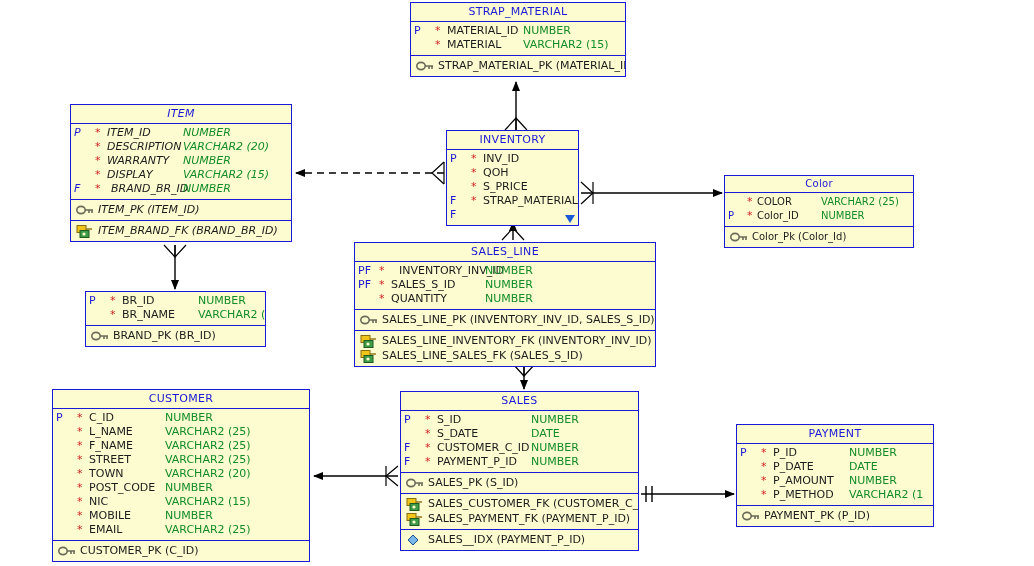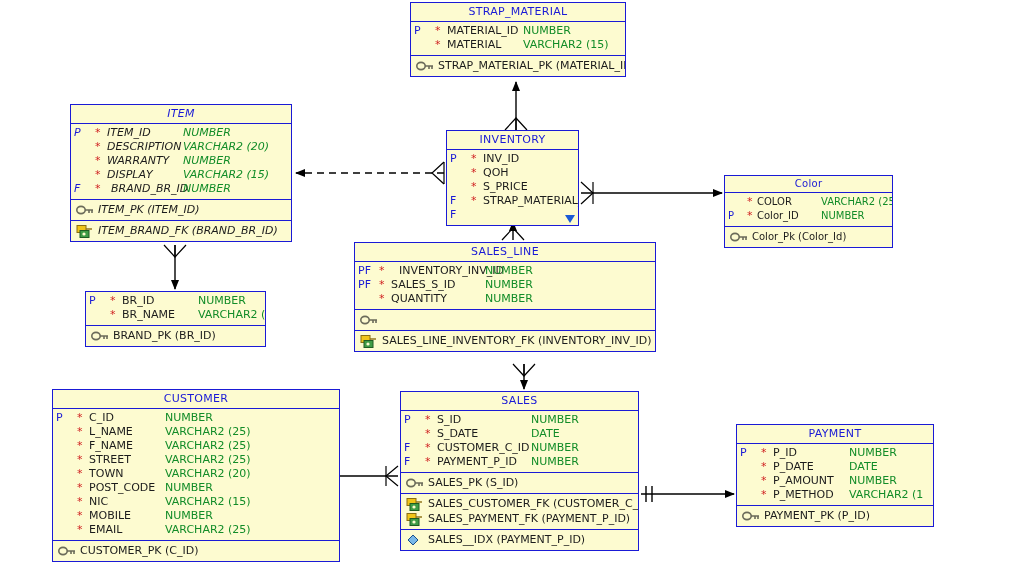--- a/index.html
+++ b/index.html
@@ -226,21 +226,21 @@
         </div>
         <div class="attr">
           <span class="key">F</span>
           <span class="req" style="left: 24px;"></span>
           <span class="aname" style="left: 26px; margin-top: 48px;">ITEM_ITEM_ID</span>
           <span class="atype" style="left: 112px;"></span>
         </div>
       </div>
       <div class="scrollcue"></div>
     </div>
-    <div class="entity small" style="left: 724px; top: 175px; width: 169px;">
+    <div class="entity small" style="left: 724px; top: 175px; width: 190px;">
       <div class="title">Color</div>
       <div class="section">
         <div class="attr">
           <span class="key"></span>
           <span class="req" style="left: 22px;">*</span>
           <span class="aname" style="left: 32px;">COLOR</span>
           <span class="atype" style="left: 96px;">VARCHAR2 (25)</span>
         </div>
         <div class="attr">
           <span class="key">P</span>
@@ -275,29 +275,35 @@
           <span class="key"></span>
           <span class="req" style="left: 24px;">*</span>
           <span class="aname" style="left: 36px;">QUANTITY</span>
           <span class="atype" style="left: 130px;">NUMBER</span>
         </div>
       </div>
       <div class="section">
         <div class="keyrow"><span class="gi"><svg viewBox="0 0 18 12" width="18" height="12">
               <ellipse cx="5" cy="6" rx="4.2" ry="3.6" fill="none" stroke="#6b6b5a" stroke-width="1.6"></ellipse>
               <path d="M9 6 H17 M13 6 V9 M16 6 V9" stroke="#6b6b5a" stroke-width="1.6" fill="none"></path>
-            </svg></span></div>
+            </svg></span><span>SALES_LINE_PK (INVENTORY_INV_ID, SALES_S_ID)</span></div>
       </div>
       <div class="section last">
         <div class="keyrow"><span class="gi"><svg viewBox="0 0 18 13" width="18" height="13">
               <rect x="1" y="0.5" width="9" height="7" fill="#f0c419" stroke="#8a6d12" stroke-width="1"></rect>
               <path d="M10 4 H16" stroke="#8a6d12" stroke-width="1.4"></path>
               <rect x="4" y="5.5" width="9" height="7" fill="#3f9c46" stroke="#1e5c22" stroke-width="1"></rect>
               <circle cx="8" cy="9" r="1.6" fill="#fdfbd0"></circle>
             </svg></span><span>SALES_LINE_INVENTORY_FK (INVENTORY_INV_ID)</span></div>
+        <div class="keyrow"><span class="gi"><svg viewBox="0 0 18 13" width="18" height="13">
+              <rect x="1" y="0.5" width="9" height="7" fill="#f0c419" stroke="#8a6d12" stroke-width="1"></rect>
+              <path d="M10 4 H16" stroke="#8a6d12" stroke-width="1.4"></path>
+              <rect x="4" y="5.5" width="9" height="7" fill="#3f9c46" stroke="#1e5c22" stroke-width="1"></rect>
+              <circle cx="8" cy="9" r="1.6" fill="#fdfbd0"></circle>
+            </svg></span><span>SALES_LINE_SALES_FK (SALES_S_ID)</span></div>
       </div>
     </div>
     <div class="entity" style="left: 85px; top: 291px; width: 181px;">
       <div class="section">
         <div class="attr">
           <span class="key">P</span>
           <span class="req" style="left: 24px;">*</span>
           <span class="aname" style="left: 36px;">BR_ID</span>
           <span class="atype" style="left: 112px;">NUMBER</span>
         </div>
@@ -308,21 +314,21 @@
           <span class="atype" style="left: 112px;">VARCHAR2 (25)</span>
         </div>
       </div>
       <div class="section last">
         <div class="keyrow"><span class="gi"><svg viewBox="0 0 18 12" width="18" height="12">
               <ellipse cx="5" cy="6" rx="4.2" ry="3.6" fill="none" stroke="#6b6b5a" stroke-width="1.6"></ellipse>
               <path d="M9 6 H17 M13 6 V9 M16 6 V9" stroke="#6b6b5a" stroke-width="1.6" fill="none"></path>
             </svg></span><span>BRAND_PK (BR_ID)</span></div>
       </div>
     </div>
-    <div class="entity" style="left: 52px; top: 389px; width: 288px;">
+    <div class="entity" style="left: 52px; top: 389px; width: 258px;">
       <div class="title">CUSTOMER</div>
       <div class="section">
         <div class="attr">
           <span class="key">P</span>
           <span class="req" style="left: 24px;">*</span>
           <span class="aname" style="left: 36px;">C_ID</span>
           <span class="atype" style="left: 112px;">NUMBER</span>
         </div>
         <div class="attr">
           <span class="key"></span>

